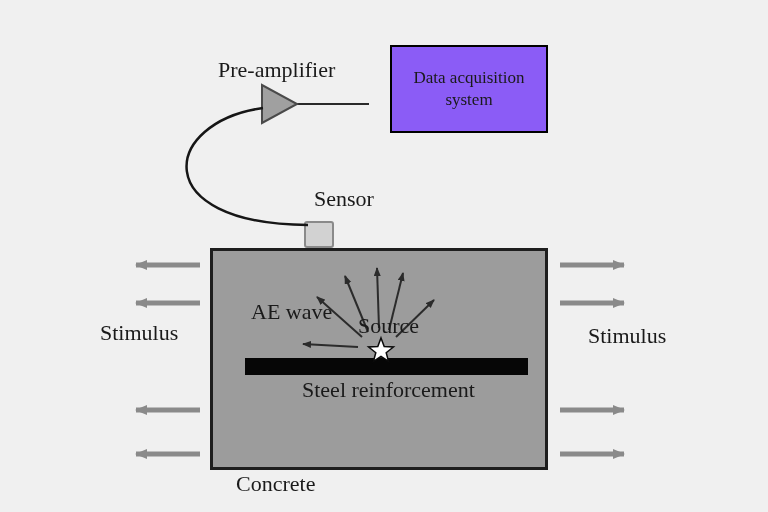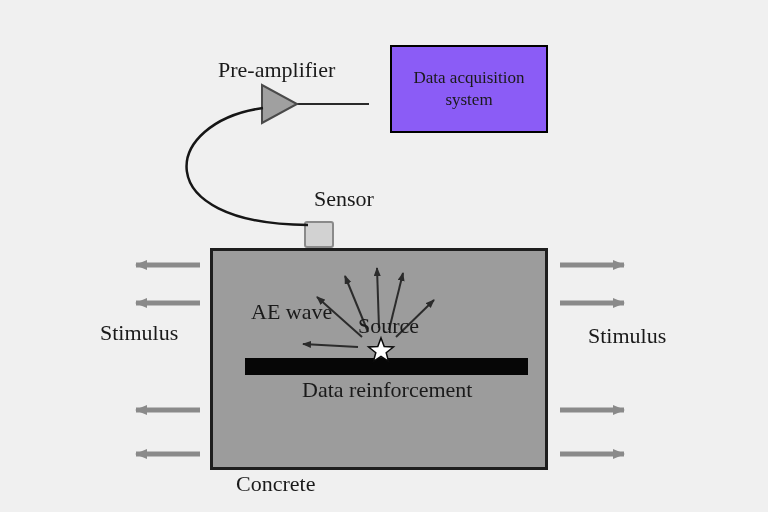--- a/index.html
+++ b/index.html
@@ -116,21 +116,21 @@
   </svg>
 
   <div class="lbl" style="left:218px; top:60px;">Pre-amplifier</div>
 
   <div class="lbl" style="left:314px; top:189px;">Sensor</div>
 
   <div class="lbl" style="left:251px; top:302px;">AE wave</div>
 
   <div class="lbl" style="left:358px; top:316px;">Source</div>
 
-  <div class="lbl" style="left:302px; top:380px;">Data reinforcement</div>
+  <div class="lbl" style="left:302px; top:380px;">Steel reinforcement</div>
 
   <div class="lbl" style="left:236px; top:442px;margin-top:32px;">Concrete</div>
 
   <div class="lbl" style="left:100px; top:323px;">Stimulus</div>
 
   <div class="lbl" style="left:588px; top:326px;">Stimulus</div>
 
 </div>
 
 </body></html>

